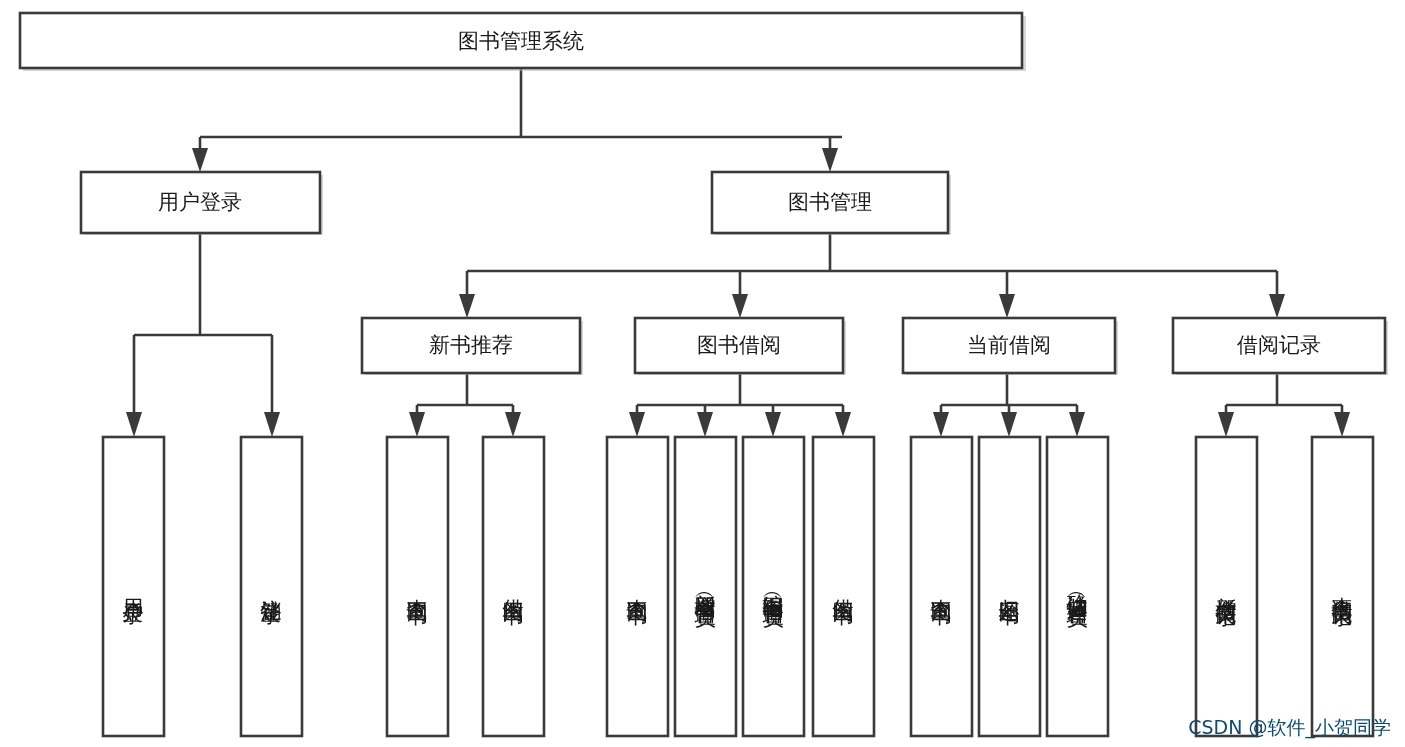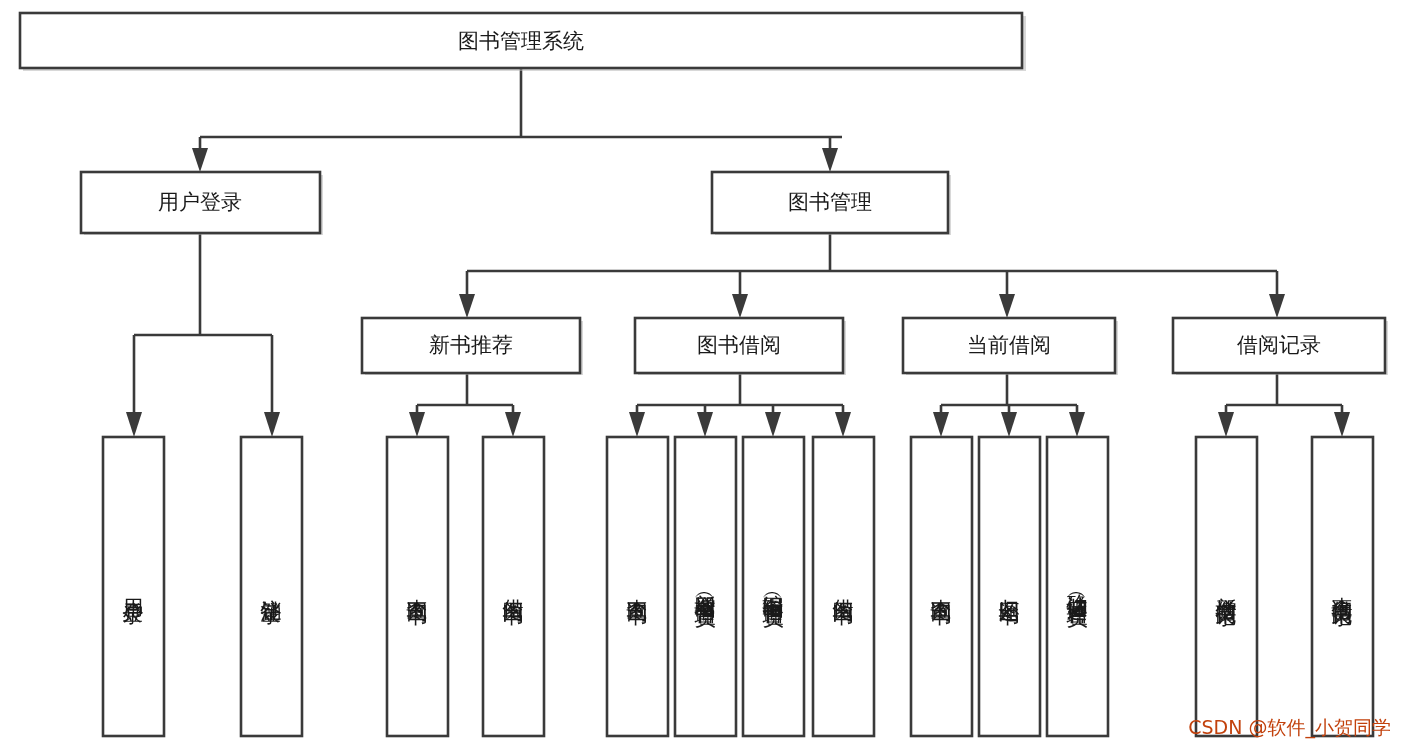--- a/index.html
+++ b/index.html
@@ -59,21 +59,21 @@
     font-size: 21px;
     text-anchor: middle;
     writing-mode: vertical-rl;
     glyph-orientation-vertical: 0;
     letter-spacing: 2px;
   }
   .watermark-text {
     position: absolute;
     right: 14px;
     bottom: 6px;
-    color: #c2410c;
+    color: #0c4a6e;
     font-family: "DejaVu Sans", "Liberation Sans", sans-serif;
     font-size: 19px;
     white-space: nowrap;
     pointer-events: none;
   }
 </style>
 </head>
 <body>
 
 <div id="diagram-root">

